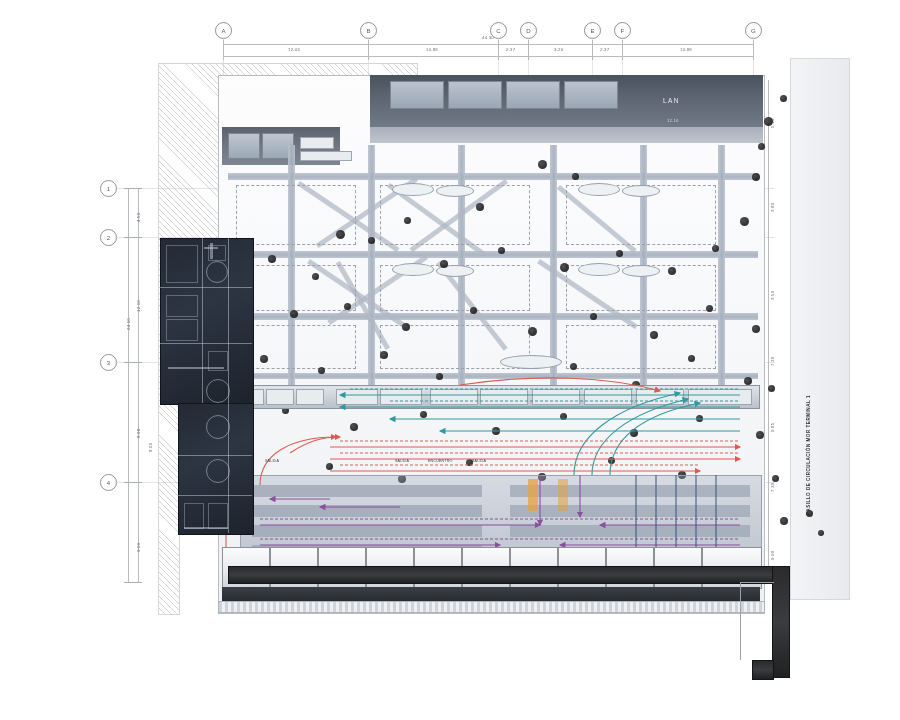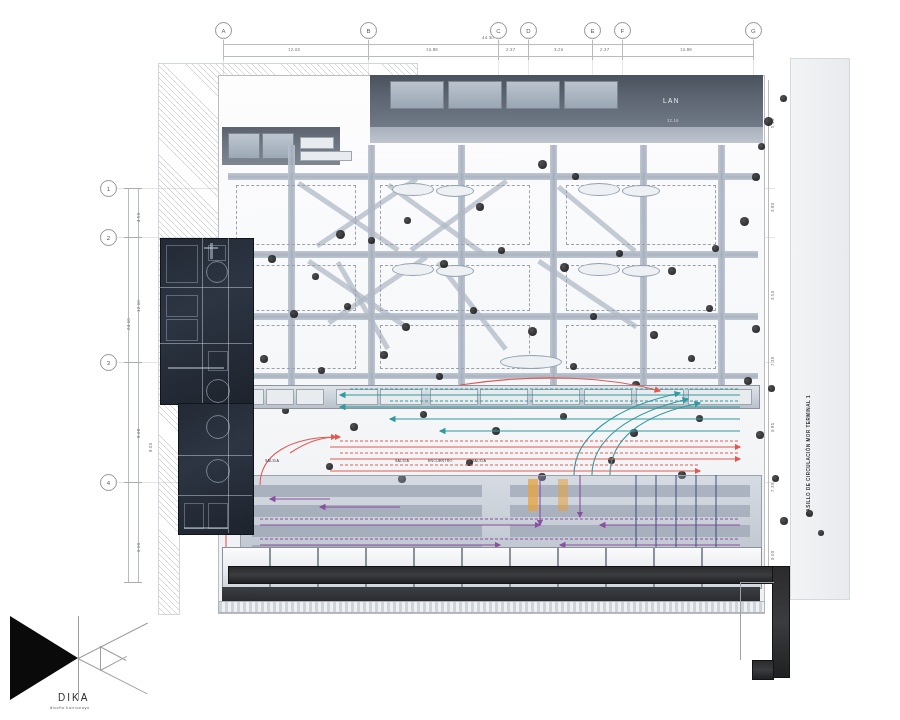--- a/index.html
+++ b/index.html
@@ -455,27 +455,14 @@
   <div class="abs vtitle" style="left:806px;top:395px;">PASILLO DE CIRCULACIÓN MOR TERMINAL 1</div>
   <div class="abs dot" style="left:806px;top:510px;width:7px;height:7px;"></div>
   <div class="abs dot" style="left:818px;top:530px;width:6px;height:6px;"></div>
 
   <div class="abs corr" style="left:228px;top:566px;width:560px;height:16px;"></div>
   <div class="abs corr" style="left:772px;top:566px;width:16px;height:110px;"></div>
   <div class="abs corr" style="left:752px;top:660px;width:20px;height:18px;"></div>
   <div class="abs" style="left:740px;top:582px;width:34px;height:1px;background:#9ea2a8;"></div>
   <div class="abs" style="left:740px;top:582px;width:1px;height:78px;background:#9ea2a8;"></div>
 
-  <div class="abs" id="logo">
-    <div class="abs tri" style="left:4px;top:8px;"></div>
-
-    <div class="abs lgl" style="left:72px;top:8px;width:1.4px;height:84px;"></div>
-    <div class="abs lgl" style="left:72px;top:50px;width:78px;height:1.2px;transform:rotate(-27deg);"></div>
-    <div class="abs lgl" style="left:72px;top:50px;width:78px;height:1.2px;transform:rotate(27deg);"></div>
-    <div class="abs lgl" style="left:94px;top:38px;width:30px;height:1.2px;transform:rotate(28deg);"></div>
-    <div class="abs lgl" style="left:94px;top:62px;width:30px;height:1.2px;transform:rotate(-28deg);"></div>
-    <div class="abs lgl" style="left:94px;top:38px;width:1.2px;height:24px;"></div>
-
-    <div class="abs logotxt" style="left:52px;top:84px;">DIKA</div>
-    <div class="abs logosub" style="left:44px;top:97px;">diseño katrianoyo</div>
-  </div>
 
 </div>
 
 </body></html>

